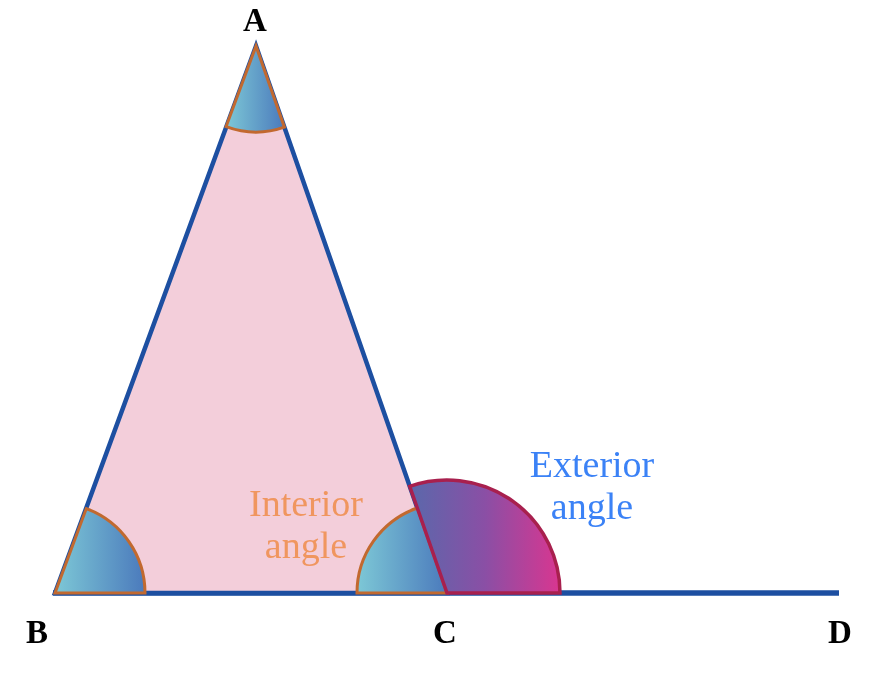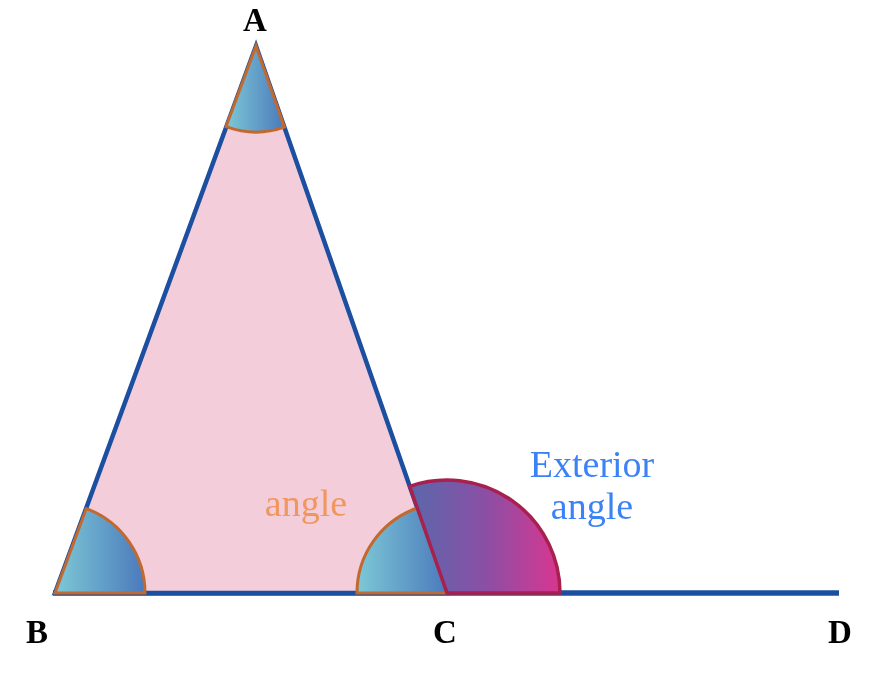--- a/index.html
+++ b/index.html
@@ -70,20 +70,21 @@
 
     <path d="M 447 593 L 560 593 A 113 113 0 0 0 409.7 486.3 Z" fill="url(#gradWedgeExterior)" stroke-width="3.5" stroke="#a8204e"></path>
   </svg>
 
   <div class="vertex-label" style="left:255px; top:4px;">A</div>
   <div class="vertex-label" style="left:37px; top:616px;">B</div>
   <div class="vertex-label" style="left:445px; top:616px;">C</div>
   <div class="vertex-label" style="left:840px; top:616px;">D</div>
 
   <div class="angle-caption interior" style="left:306px; top:482px;">
+    <div>Interior</div>
     <div>angle</div>
   </div>
 
   <div class="angle-caption exterior" style="left:592px; top:443px;">
     <div>Exterior</div>
     <div>angle</div>
   </div>
 
 </div>
 

